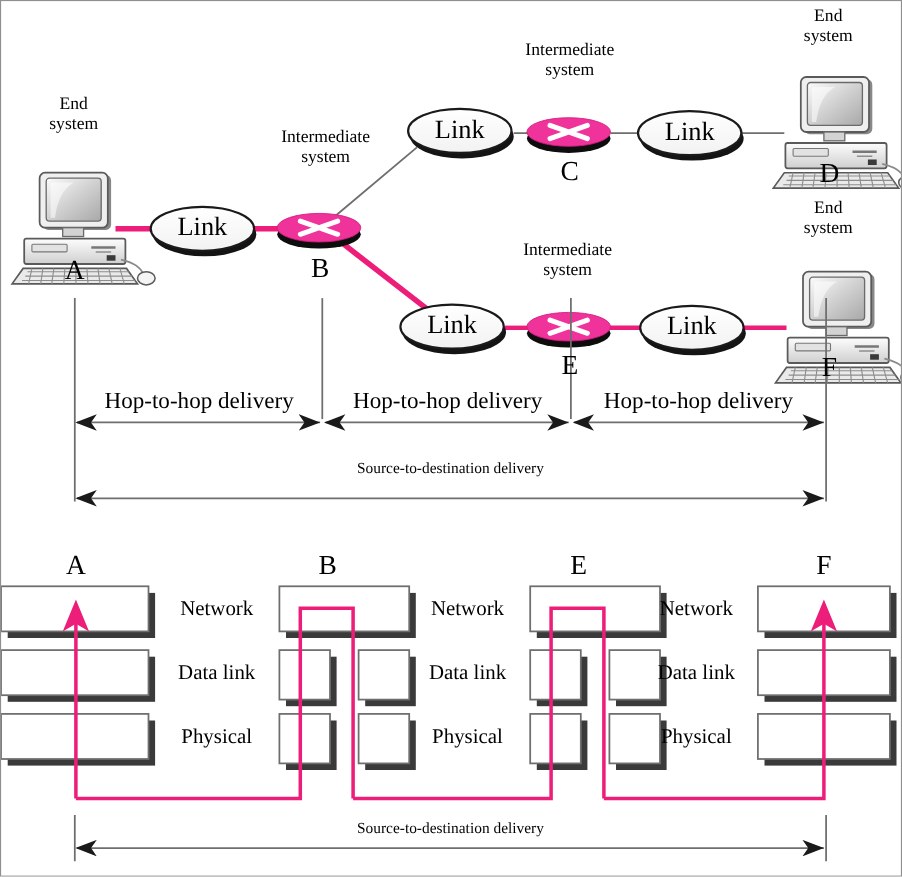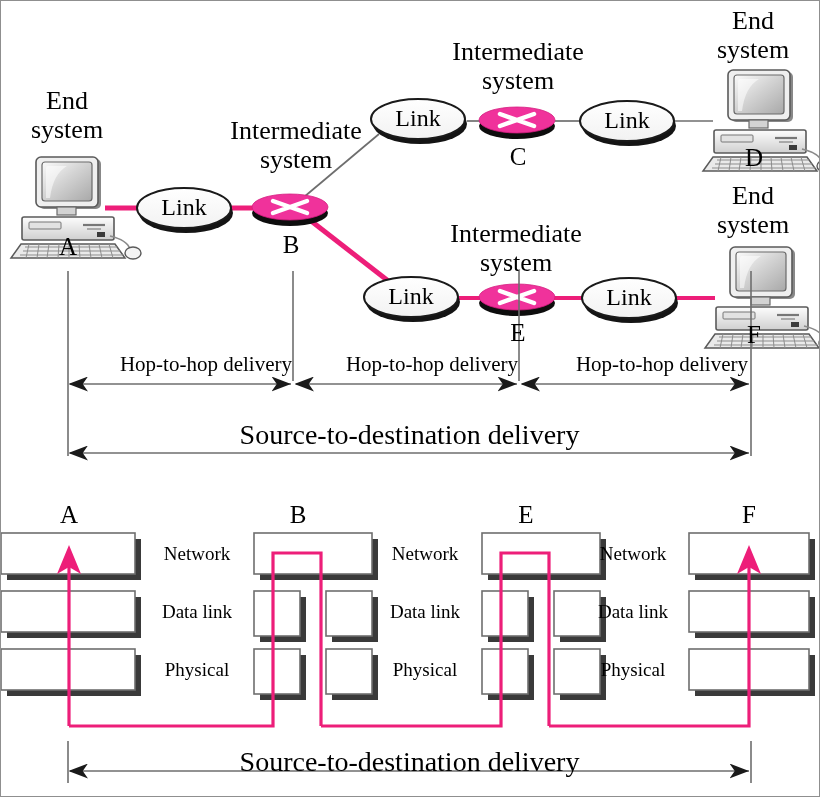--- a/index.html
+++ b/index.html
@@ -17,26 +17,26 @@
     overflow: hidden;
     font-family: "Liberation Serif", "DejaVu Serif", serif;
   }
   .lbl {
     position: absolute;
     color: #000;
     white-space: pre;
     line-height: 1.12;
     text-align: center;
   }
-  .sysLabel { font-size: 26px; }
+  .sysLabel { font-size: 16px; }
   .nodeLetter { font-size: 25px; }
   .colLetter { font-size: 25px; }
   .layerLabel { font-size: 19px; }
-  .deliveryLabel { font-size: 21px; text-align: right; }
-  .srcdstLabel { font-size: 28px; }
+  .deliveryLabel { font-size: 21px; }
+  .srcdstLabel { font-size: 14px; }
   svg { position: absolute; left: 0; top: 0; overflow: visible; }
 </style>
 </head>
 <body>
 
 <div id="root">
 
   <svg width="820" height="500">
     <defs>
       <linearGradient id="scrGrad" x1="0" y1="0" x2="1" y2="1">

